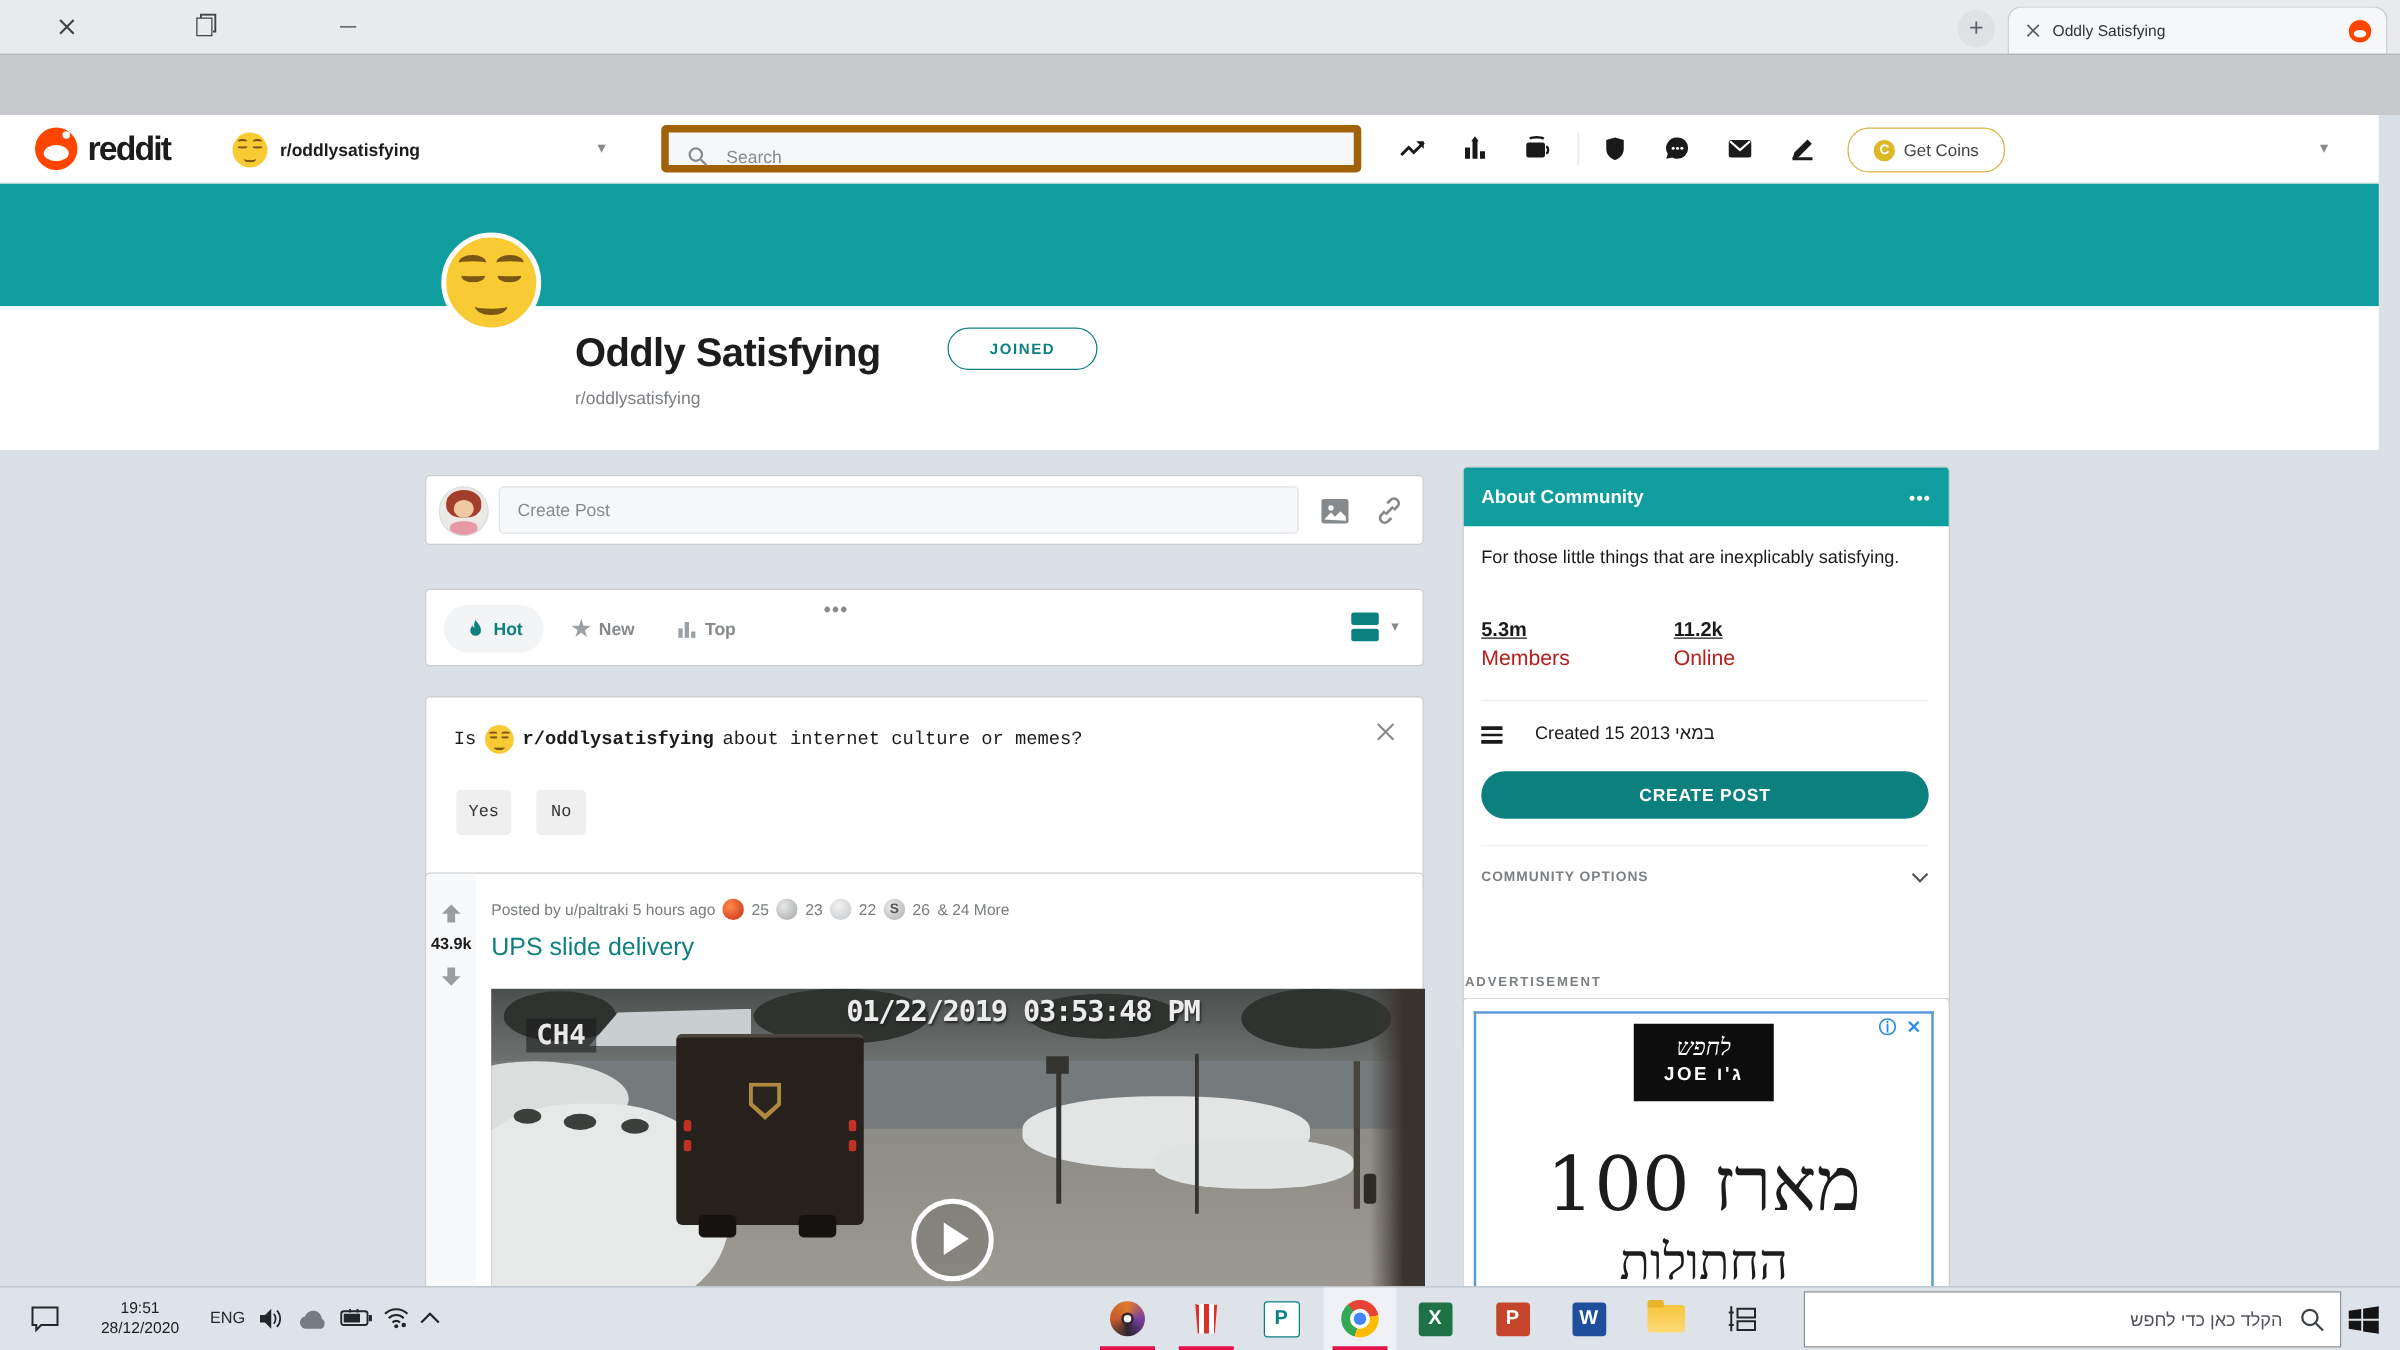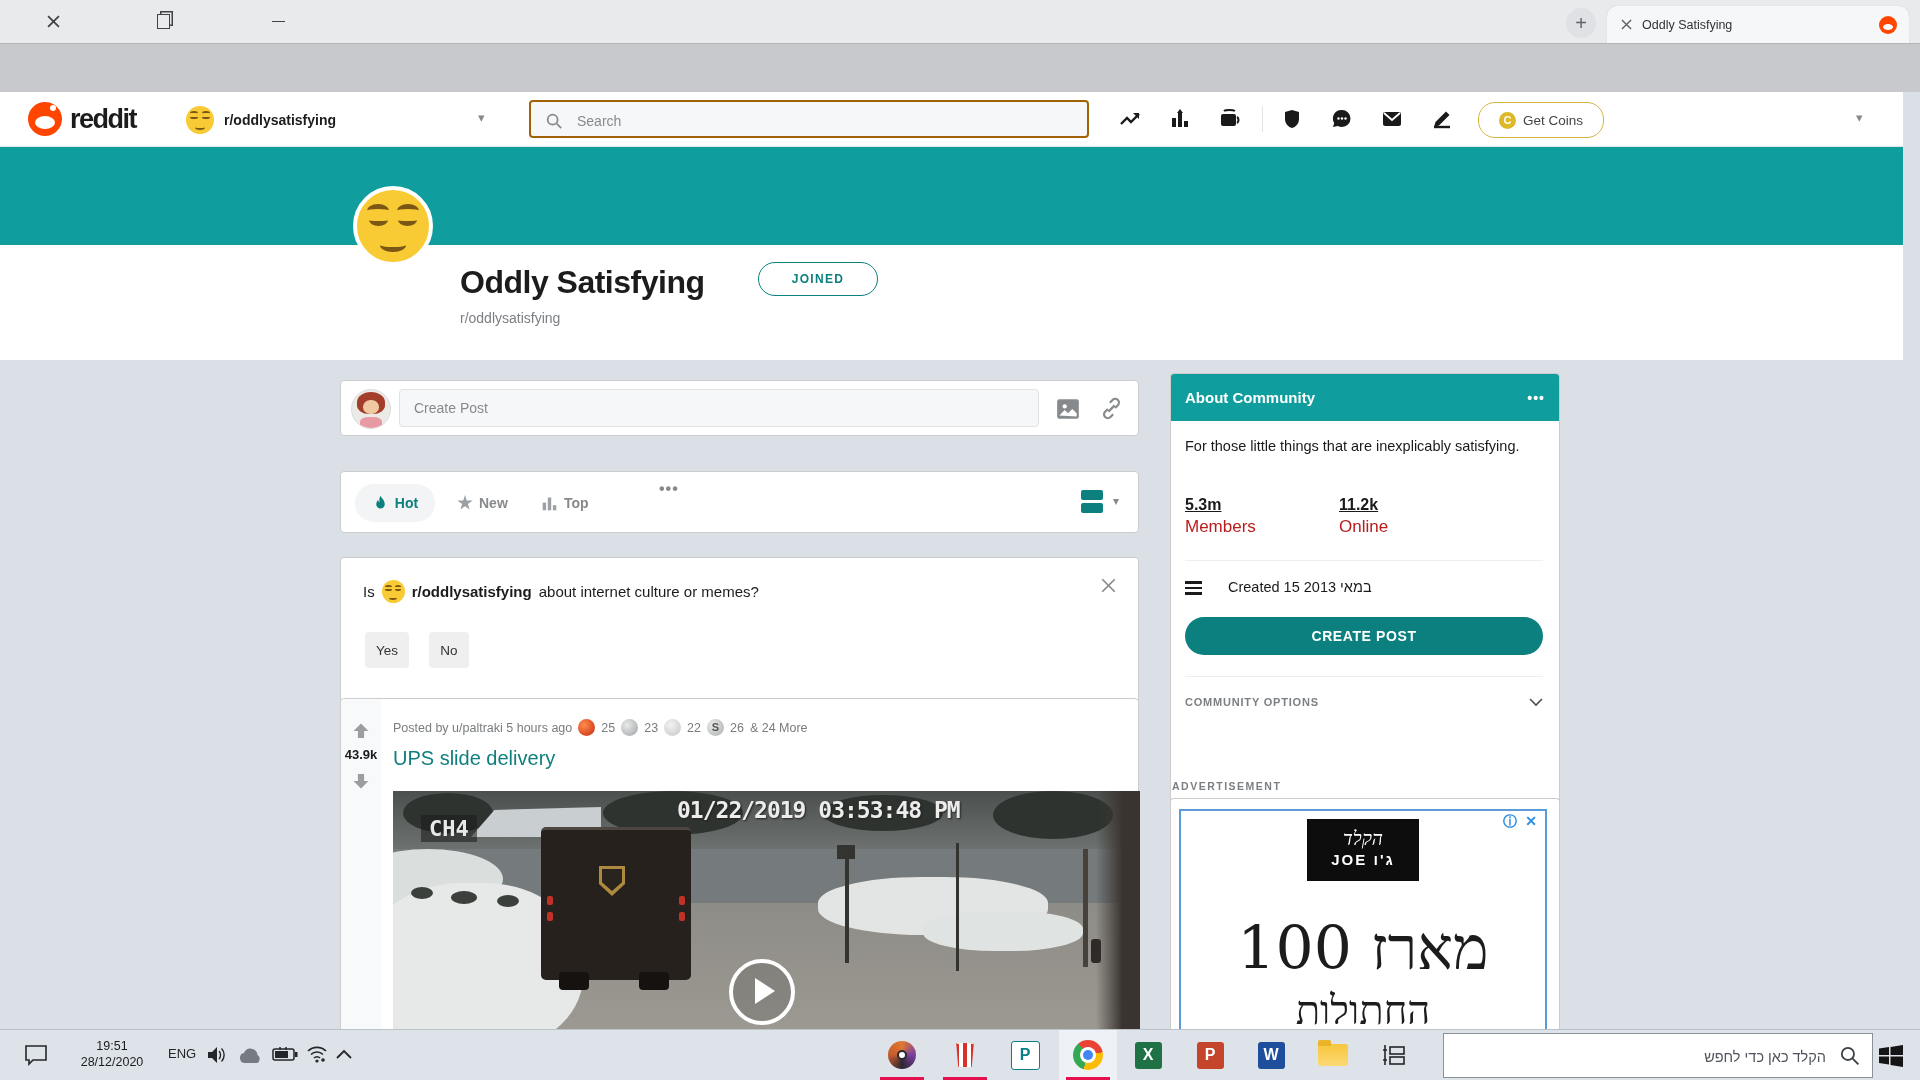--- a/index.html
+++ b/index.html
@@ -39,21 +39,21 @@
 
   
   #rheader{left:0;top:0;width:1903px;height:55px;background:#fff;border-bottom:1px solid #e3e5e6;box-sizing:border-box;}
   #rlogo-circle{left:28px;top:10px;width:34px;height:34px;border-radius:50%;background:#ff4500;}
   #rlogo-circle::after{content:"";position:absolute;left:7px;top:14px;width:20px;height:13px;background:#fff;border-radius:50%;}
   #rlogo-circle::before{content:"";position:absolute;left:22px;top:3px;width:6px;height:6px;background:#fff;border-radius:50%;}
   #rlogo-text{left:70px;top:12px;font-size:27px;font-weight:bold;letter-spacing:-1.5px;color:#1c1c1c;}
   #community-select{left:176px;top:8px;width:320px;height:39px;border-radius:4px;display:flex;align-items:center;}
   #community-select .name{font-size:14px;font-weight:bold;color:#1c1c1c;margin-left:10px;}
   #cs-caret{left:478px;top:18px;color:#878a8c;font-size:13px;}
-  #rsearch{left:529px;top:8px;width:560px;height:38px;background:#f6f7f8;border:2px solid #a16207;border-radius:4px;box-sizing:border-box;}
+  #rsearch{left:529px;top:8px;width:560px;height:38px;background:#f6f7f8;border:6px solid #a16207;border-radius:4px;box-sizing:border-box;}
   #rsearch input{position:absolute;left:44px;top:0;width:480px;height:36px;border:0;background:transparent;outline:none;font-size:14px;color:#1c1c1c;font-family:inherit;}
   #rsearch input::placeholder{color:#878a8c;}
   .hicon{top:16px;width:22px;height:22px;}
   #hdr-divider{left:1262px;top:14px;width:1px;height:26px;background:#e3e5e6;}
   #getcoins{left:1478px;top:10px;width:124px;height:34px;border:1px solid #d9b344;border-radius:17px;display:flex;align-items:center;justify-content:center;gap:7px;}
   #getcoins .coin{width:17px;height:17px;border-radius:50%;background:#ddb92a;color:#fff;font-size:11px;font-weight:bold;display:flex;align-items:center;justify-content:center;}
   #getcoins .gc-label{font-size:13.5px;color:#444;}
   #userbox{left:1622px;top:5px;width:250px;height:44px;}
   .snoova{border-radius:4px;background:#eceae7;position:relative;overflow:hidden;}
   .snoova::before{content:"";position:absolute;left:12%;top:6%;width:76%;height:56%;background:#a33e2b;border-radius:50% 50% 42% 42%;}
@@ -90,21 +90,21 @@
   #sort-card{left:340px;top:379px;width:799px;height:62px;display:block;}
   #hot-pill{position:absolute;left:14px;top:12px;width:80px;height:38px;background:#f2f4f5;border-radius:19px;display:flex;align-items:center;justify-content:center;gap:6px;font-size:14px;font-weight:bold;color:#0c807f;}
   .sort-item{position:absolute;top:12px;height:38px;display:flex;align-items:center;gap:6px;font-size:14px;font-weight:bold;color:#878a8c;}
   #sort-new{left:116px;} #sort-top{left:200px;}
   #sort-more{position:absolute;left:318px;top:8px;color:#878a8c;font-size:16px;font-weight:bold;letter-spacing:1px;}
   .star8{width:16px;height:16px;background:#9aa0a5;clip-path:polygon(50% 0,61% 35%,98% 35%,68% 57%,79% 91%,50% 70%,21% 91%,32% 57%,2% 35%,39% 35%);}
   #view-ic{position:absolute;left:740px;top:18px;width:22px;}
   #view-ic b{display:block;height:10px;background:#0c807f;border-radius:2px;margin-bottom:3px;}
   #view-caret{position:absolute;left:772px;top:22px;color:#878a8c;font-size:12px;}
 
-  #q-card{left:340px;top:465px;width:799px;height:154px;}
+  #q-card{left:340px;top:465px;width:799px;height:154px;font-family:Liberation Mono, monospace;}
   #q-line{position:absolute;left:22px;top:22px;display:flex;align-items:center;gap:7px;font-size:15px;color:#1c1c1c;}
   #q-line b{font-weight:bold;}
   #q-emoji{width:23px;height:23px;--lw:2px;}
   #q-close{position:absolute;right:22px;top:20px;color:#878a8c;}
   .q-btn{position:absolute;top:74px;height:36px;background:#efefef;border-radius:4px;font-size:13.5px;color:#333;display:flex;align-items:center;justify-content:center;}
   #q-yes{left:24px;width:44px;} #q-no{left:88px;width:40px;}
 
   
   #post-card{left:340px;top:606px;width:799px;height:520px;}
   #vote-strip{position:absolute;left:0;top:0;width:40px;height:100%;background:#f8f9fa;border-radius:4px 0 0 4px;}
@@ -485,21 +485,21 @@
             <path d="M1 1l6 6 6-6" fill="none" stroke="#4a4d51" stroke-width="1.6"></path>
           </svg>
       </div>
     </div>
 
     
     <div id="ad-label" class="abs">ADVERTISEMENT</div>
     <div id="ad-card" class="abs">
       <div id="ad-frame">
         <div id="ad-logo">
-          <div class="l1">הקלד</div>
+          <div class="l1">לחפש</div>
           <div class="l2">JOE ג'ו</div>
         </div>
         <span class="ad-ctl" id="ad-info">ⓘ</span>
         <span class="ad-ctl" id="ad-x">✕</span>
         <div id="ad-headline">
           <div class="h1">מארז 100</div>
           <div class="h2">החתולות</div>
         </div>
       </div>
     </div>

